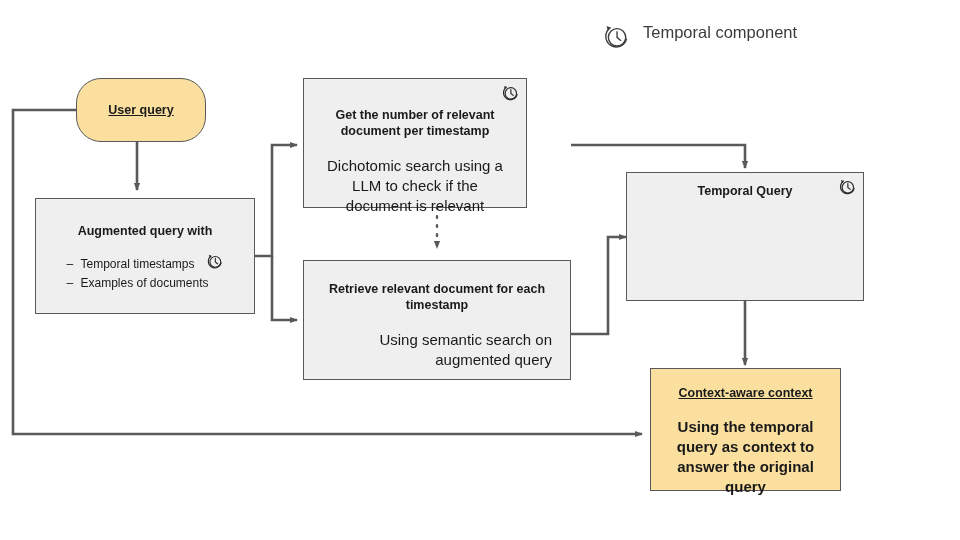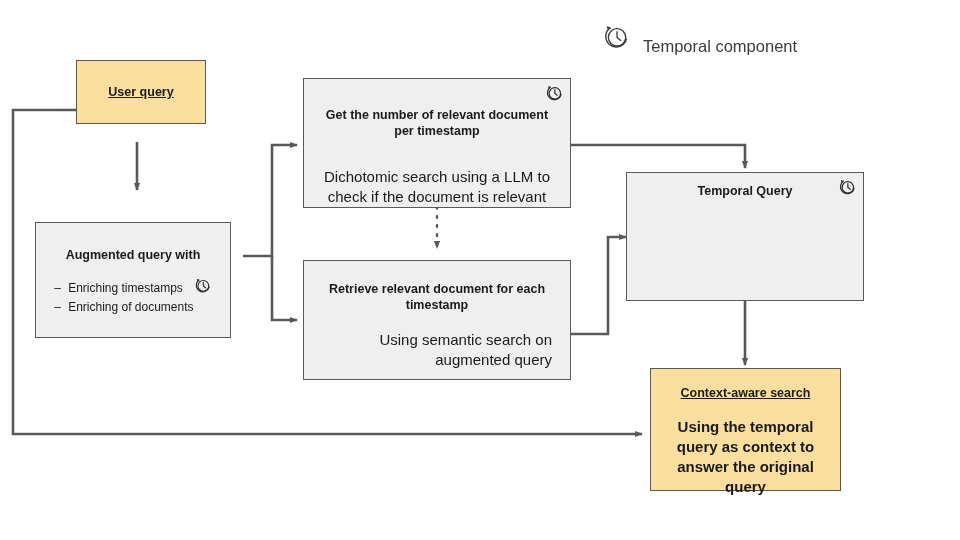--- a/index.html
+++ b/index.html
@@ -63,21 +63,21 @@
   .dash { display: inline-block; width: 7px; }
 
   .clock-tr {
     position: absolute;
     top: 5px;
     right: 6px;
   }
   .legend {
     position: absolute;
     display: flex;
-    align-items: flex-end;
+    align-items: flex-start;
     gap: 12px;
   }
   .legend-label {
     font-size: 16.5px;
     color: #3c3c3c;
     font-weight: 400;
   }
   .inline-clock { display: inline-block; vertical-align: -4px; margin-left: 4px; }
 </style>
 </head>
@@ -122,47 +122,47 @@
       <svg width="29" height="29" viewBox="0 0 32 32">
         <circle cx="16.6" cy="15.8" r="9.6" fill="none" stroke="#3c3c3c" stroke-width="1.5"></circle>
         <path d="M16.6 9.6 L16.6 15.8 L20.6 19.2" fill="none" stroke="#3c3c3c" stroke-width="1.5" stroke-linecap="round"></path>
         <path d="M27.0 17.8 A11.6 11.6 0 1 1 9.0 5.4" fill="none" stroke="#3c3c3c" stroke-width="1.5" stroke-linecap="round"></path>
         <path d="M5.0 3.2 L9.3 5.1 L6.6 8.6 z" fill="#3c3c3c"></path>
       </svg>
     </span>
     <span class="legend-label">Temporal component</span>
   </div>
 
-  <div class="node yellow" style="left:76px; top:60px; width:130px; height:64px;">
+  <div class="node yellow" style="left:76px; top:78px; width:130px; height:64px;border-radius:25px;">
     <div class="ttl underline">User query</div>
   </div>
 
-  <div class="node gray" style="left:35px; top:198px; width:196px; height:116px; justify-content:flex-start; padding-top:24px;margin-top:24px;">
+  <div class="node gray" style="left:35px; top:198px; width:220px; height:116px; justify-content:flex-start; padding-top:24px;">
     <div class="ttl" style="font-weight:700; margin-bottom:14px;">Augmented query with</div>
     <div class="bullets">
       <div class="blrow">
         <span class="dash">–</span>
-        <span>Enriching timestamps</span>
+        <span>Temporal timestamps</span>
         <span class="inline-clock">
           <svg width="18" height="18" viewBox="0 0 32 32">
             <circle cx="16.6" cy="15.8" r="9.6" fill="none" stroke="#2b2b2b" stroke-width="2"></circle>
             <path d="M16.6 9.6 L16.6 15.8 L20.6 19.2" fill="none" stroke="#2b2b2b" stroke-width="2" stroke-linecap="round"></path>
             <path d="M27.0 17.8 A11.6 11.6 0 1 1 9.0 5.4" fill="none" stroke="#2b2b2b" stroke-width="2" stroke-linecap="round"></path>
             <path d="M5.0 3.2 L9.3 5.1 L6.6 8.6 z" fill="#2b2b2b"></path>
           </svg>
         </span>
       </div>
       <div class="blrow">
         <span class="dash">–</span>
-        <span>Enriching of documents</span>
+        <span>Examples of documents</span>
       </div>
     </div>
   </div>
 
-  <div class="node gray" style="left:303px; top:78px; width:268px; height:130px; justify-content:space-between; padding:28px 18px 0 18px;">
+  <div class="node gray" style="left:303px; top:78px; width:224px; height:130px; justify-content:space-between; padding:28px 18px 0 18px;">
     <span class="clock-tr">
       <svg width="19" height="19" viewBox="0 0 32 32">
         <circle cx="16.6" cy="15.8" r="9.6" fill="none" stroke="#2b2b2b" stroke-width="2"></circle>
         <path d="M16.6 9.6 L16.6 15.8 L20.6 19.2" fill="none" stroke="#2b2b2b" stroke-width="2" stroke-linecap="round"></path>
         <path d="M27.0 17.8 A11.6 11.6 0 1 1 9.0 5.4" fill="none" stroke="#2b2b2b" stroke-width="2" stroke-linecap="round"></path>
         <path d="M5.0 3.2 L9.3 5.1 L6.6 8.6 z" fill="#2b2b2b"></path>
       </svg>
     </span>
     <div class="ttl">Get the number of relevant document per timestamp</div>
     <div class="sub" style="margin-top:17px;">Dichotomic search using a LLM to check if the document is relevant</div>
@@ -181,17 +181,17 @@
         <path d="M27.0 17.8 A11.6 11.6 0 1 1 9.0 5.4" fill="none" stroke="#2b2b2b" stroke-width="2" stroke-linecap="round"></path>
         <path d="M5.0 3.2 L9.3 5.1 L6.6 8.6 z" fill="#2b2b2b"></path>
       </svg>
     </span>
     <div class="ttl">Temporal Query</div>
     <div class="ttl" style="font-weight:700;">
     </div>
   </div>
 
   <div class="node yellow" style="left:650px; top:368px; width:191px; height:123px; justify-content:flex-start; padding:16px 14px 0 14px;">
-    <div class="ttl underline">Context-aware search</div>
+    <div class="ttl underline">Context-aware context</div>
     <div class="sub bold" style="margin-top:16px;">Using the temporal query as context to answer the original query</div>
   </div>
 
 </div>
 
 </body></html>

